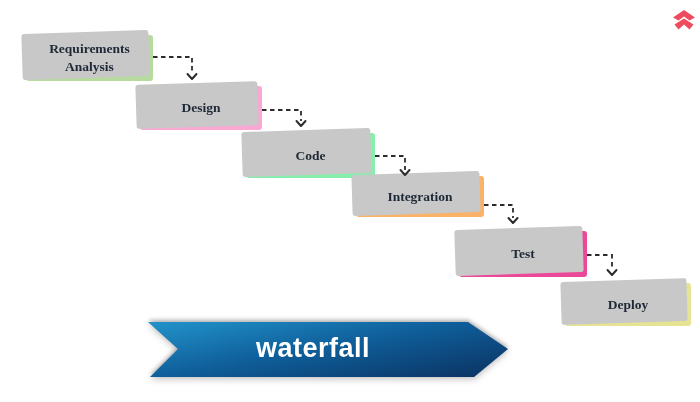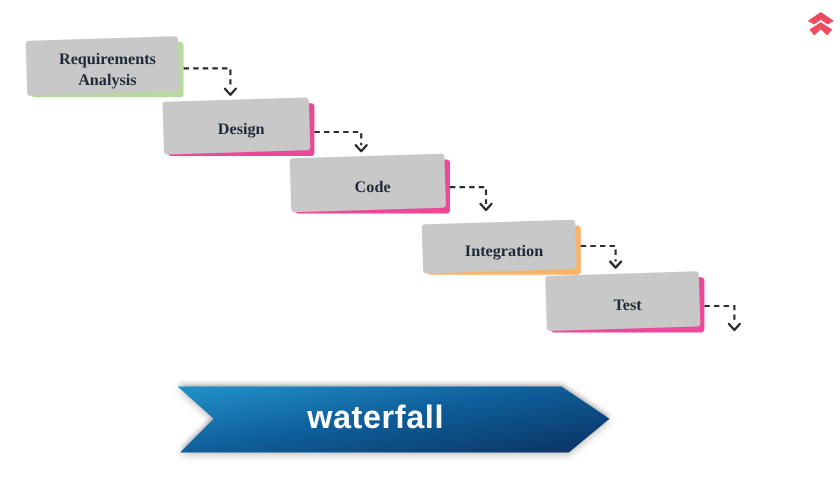--- a/index.html
+++ b/index.html
@@ -20,21 +20,21 @@
     content:"";position:absolute;inset:0;background:var(--shadow-color,#c8c8c8);
     border-radius:3px;transform:translate(-4px,-3px) rotate(-1.8deg);z-index:-1;
   }
   .box .lbl{
     position:relative;font-size:13.5px;font-weight:bold;line-height:1.3;
     color:var(--text-color,#1e2836);padding:0 8px;font-family:Liberation Serif, serif;
   }
   .step0{left:26px;top:35px;width:127px;height:46px;}
   .step1{left:140px;top:86px;width:122px;height:44px;}
   .step2{left:246px;top:133px;width:129px;height:45px;}
-  .step3{left:356px;top:188px;width:128px;height:41px;}
+  .step3{left:356px;top:176px;width:128px;height:41px;}
   .step4{left:459px;top:231px;width:128px;height:46px;}
   .step5{left:565px;top:283px;width:126px;height:43px;}
   
   .connectors{position:absolute;left:0;top:0;width:700px;height:402px;pointer-events:none;z-index:2;}
   .connectors .dash{fill:none;stroke:var(--connector-color,#2d2d2d);stroke-width:1.8;stroke-dasharray:4.5 3.5;}
   .connectors .head{fill:none;stroke:var(--connector-color,#2d2d2d);stroke-width:2;stroke-linecap:round;stroke-linejoin:round;}
   
   .banner{position:absolute;left:148px;top:320px;width:362px;height:58px;z-index:1;}
   .banner svg{position:absolute;left:0;top:0;
     filter:drop-shadow(0 -2px 2px rgba(95,95,95,0.45)) drop-shadow(0 3px 3px rgba(95,95,95,0.3));}
@@ -51,31 +51,34 @@
   <div class="logo">
     <svg class="logo-icon" width="24" height="20" viewBox="0 0 24 20">
       <path d="M12 0 L23 7.5 L17.5 10.5 L12 6.5 L6.5 10.5 L1 7.5 Z" fill="#ee4b5e"></path>
       <path d="M12 8.5 L21.5 14.5 L17.5 19.5 L12 14.5 L6.5 19.5 L2.5 14.5 Z" fill="#ee4b5e"></path>
     </svg>
   </div>
 
   <div class="box step0" style="background-color: rgb(183, 219, 159);">
     <span class="lbl">Requirements Analysis</span>
   </div>
-  <div class="box step1" style="background-color: #ec4899;">
+  <div class="box step1" style="background-color: #f9a8d4;">
     <span class="lbl">Design</span>
   </div>
-  <div class="box step2" style="background-color: #ec4899; align-items: center;">
+  <div class="box step2" style="background-color: #86efac; align-items: center;">
     <span class="lbl">Code</span>
   </div>
   <div class="box step3" style="background-color: rgb(249, 178, 104);">
     <span class="lbl">Integration</span>
   </div>
   <div class="box step4" style="background-color: #ec4899;">
     <span class="lbl">Test</span>
+  </div>
+  <div class="box step5" style="background-color: rgb(231, 227, 149);">
+    <span class="lbl">Deploy</span>
   </div>
 
   <svg class="connectors" viewBox="0 0 700 402">
     <g>
       <path class="dash" d="M153 57 H192 V74"></path>
       <path class="head" d="M187.5 74 L192 79 L196.5 74"></path>
     </g>
     <g>
       <path class="dash" d="M262 110 H301 V121"></path>
       <path class="head" d="M296.5 121 L301 126 L305.5 121"></path>

